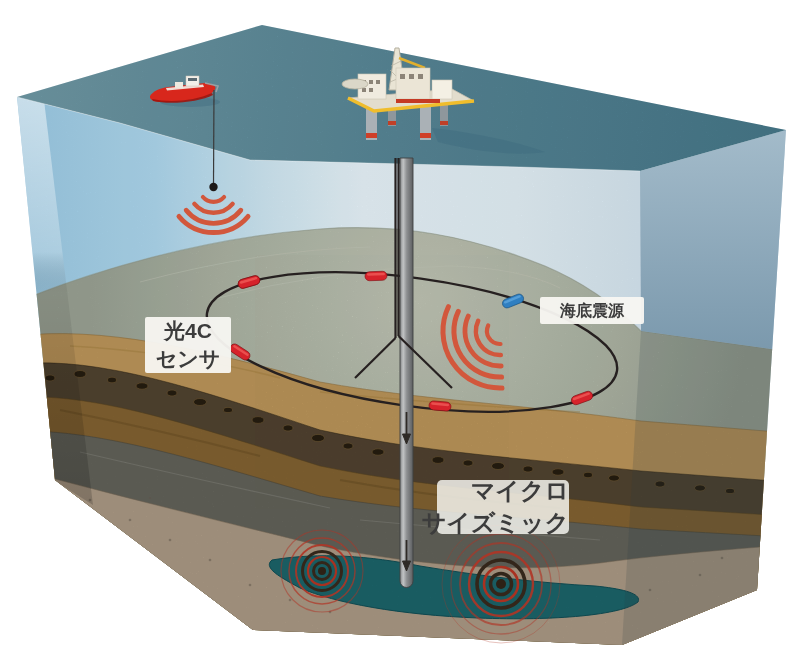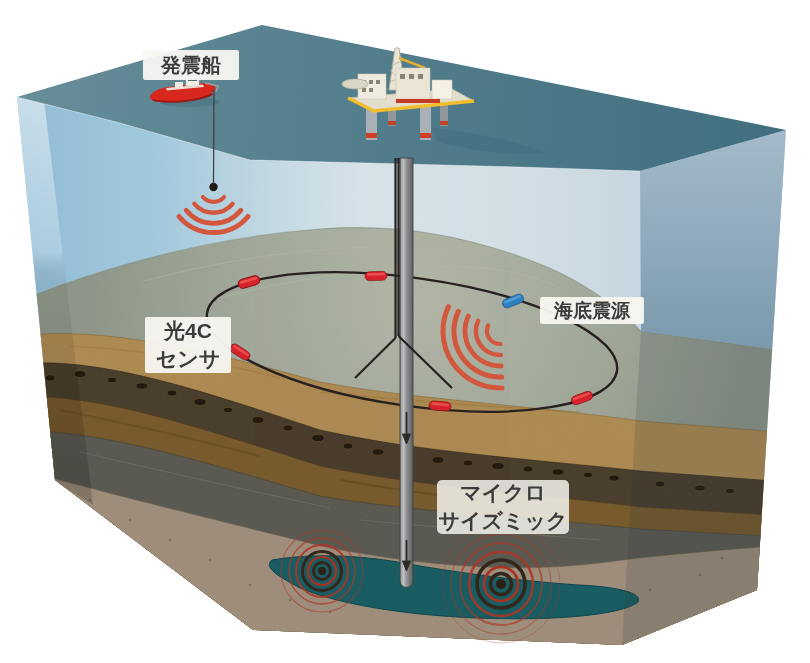--- a/index.html
+++ b/index.html
@@ -6,23 +6,23 @@
   #stage{position:relative;width:810px;height:663px;background:#ffffff;overflow:hidden;
          font-family:"Liberation Sans","DejaVu Sans",sans-serif;}
   #art{position:absolute;left:0;top:0;}
   .lbl{position:absolute;display:flex;flex-direction:column;align-items:center;justify-content:center;
        background:rgba(248,247,242,0.95);color:#3c3c3c;font-weight:bold;text-align:center;
        border-radius:2px;line-height:1.32;}
   .lbl span{display:block;white-space:nowrap;}
   #lbl-vessel{left:143px;top:50px;width:96px;height:30px;font-size:20px;}
   #lbl-das{left:276px;top:288px;width:84px;height:30px;font-size:21px;letter-spacing:1px;}
   #lbl-4c{left:145px;top:317px;width:86px;height:56px;font-size:21px;}
-  #lbl-obs{left:540px;top:297px;width:104px;height:27px;font-size:19px;}
-  #lbl-micro{left:437px;top:480px;width:132px;height:54px;font-size:21px;
-             background:rgba(246,245,240,0.84);border-radius:5px;}
+  #lbl-obs{left:540px;top:297px;width:104px;height:27px;font-size:16px;}
+  #lbl-micro{left:437px;top:480px;width:132px;height:54px;font-size:24px;
+             background:rgba(246,245,240,0.84);border-radius:5px;align-items:flex-end;}
 </style>
 </head>
 <body>
 
 <div id="stage">
 <svg id="art" width="810" height="663" viewBox="0 0 810 663">
   <defs>
     <linearGradient id="waterG" x1="17" y1="0" x2="786" y2="0" gradientUnits="userSpaceOnUse">
       <stop offset="0" stop-color="#9ccbe6"></stop>
           <stop offset="0.18" stop-color="#aed8ee"></stop>
@@ -288,23 +288,20 @@
     <rect x="396" y="68" width="34" height="31" fill="#ebe5d6" stroke="#cec7b6" stroke-width="0.6"></rect>
     <rect x="400" y="74" width="5" height="5" fill="#8c8478"></rect>
         <rect x="409" y="74" width="5" height="5" fill="#8c8478"></rect>
     <rect x="418" y="74" width="5" height="5" fill="#8c8478"></rect>
     <rect x="432" y="80" width="20" height="19" fill="#f4f0e4" stroke="#cec7b6" stroke-width="0.6"></rect>
     <rect x="396" y="99" width="44" height="4" fill="#c53a24"></rect>
     <ellipse cx="355" cy="84" rx="13" ry="5" fill="#dbd7c8" stroke="#b8b29f" stroke-width="0.8"></ellipse>
   </g>
 </svg>
 
-<div class="lbl" id="lbl-vessel">
-  <span>発震船</span>
-</div>
 <div class="lbl" id="lbl-4c">
   <span>光4C</span>
   <span>センサ</span>
 </div>
 <div class="lbl" id="lbl-obs">
   <span>海底震源</span>
 </div>
 <div class="lbl" id="lbl-micro">
   <span>マイクロ</span>
   <span>サイズミック</span>

